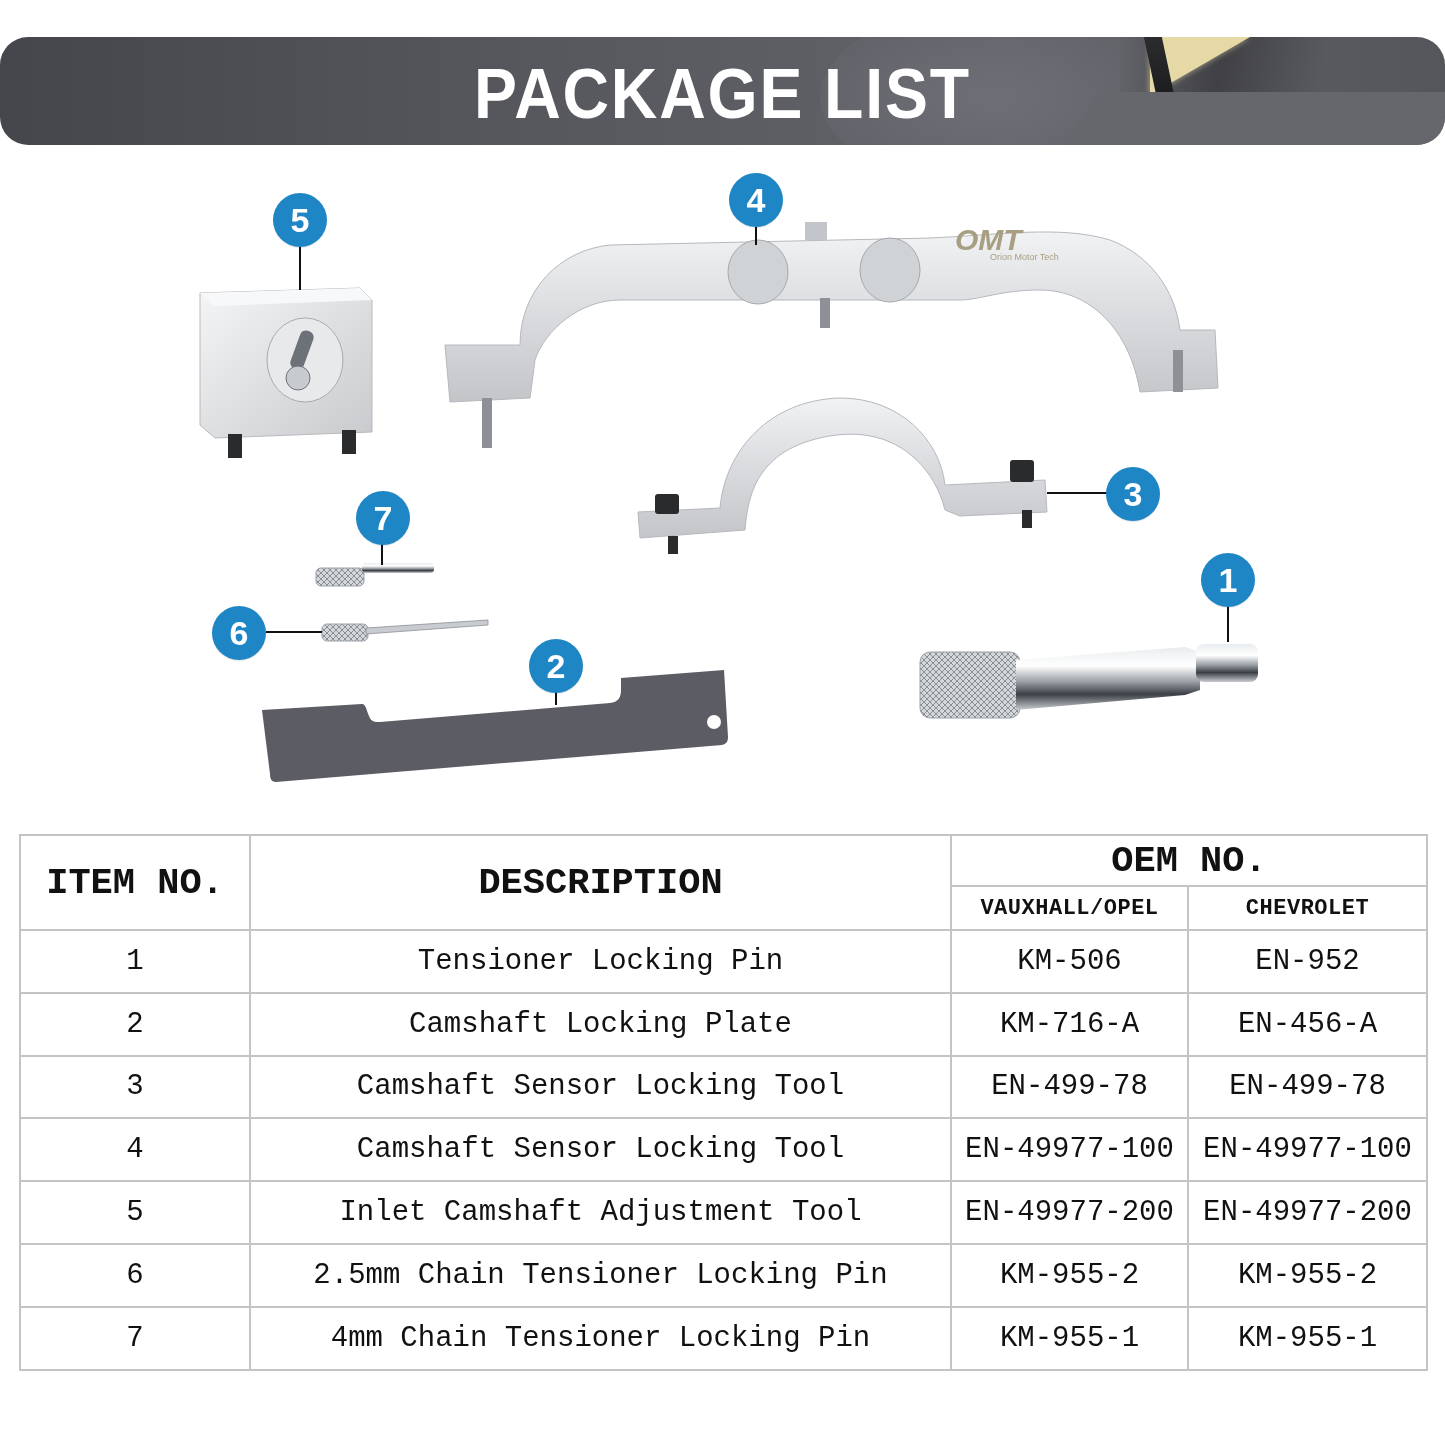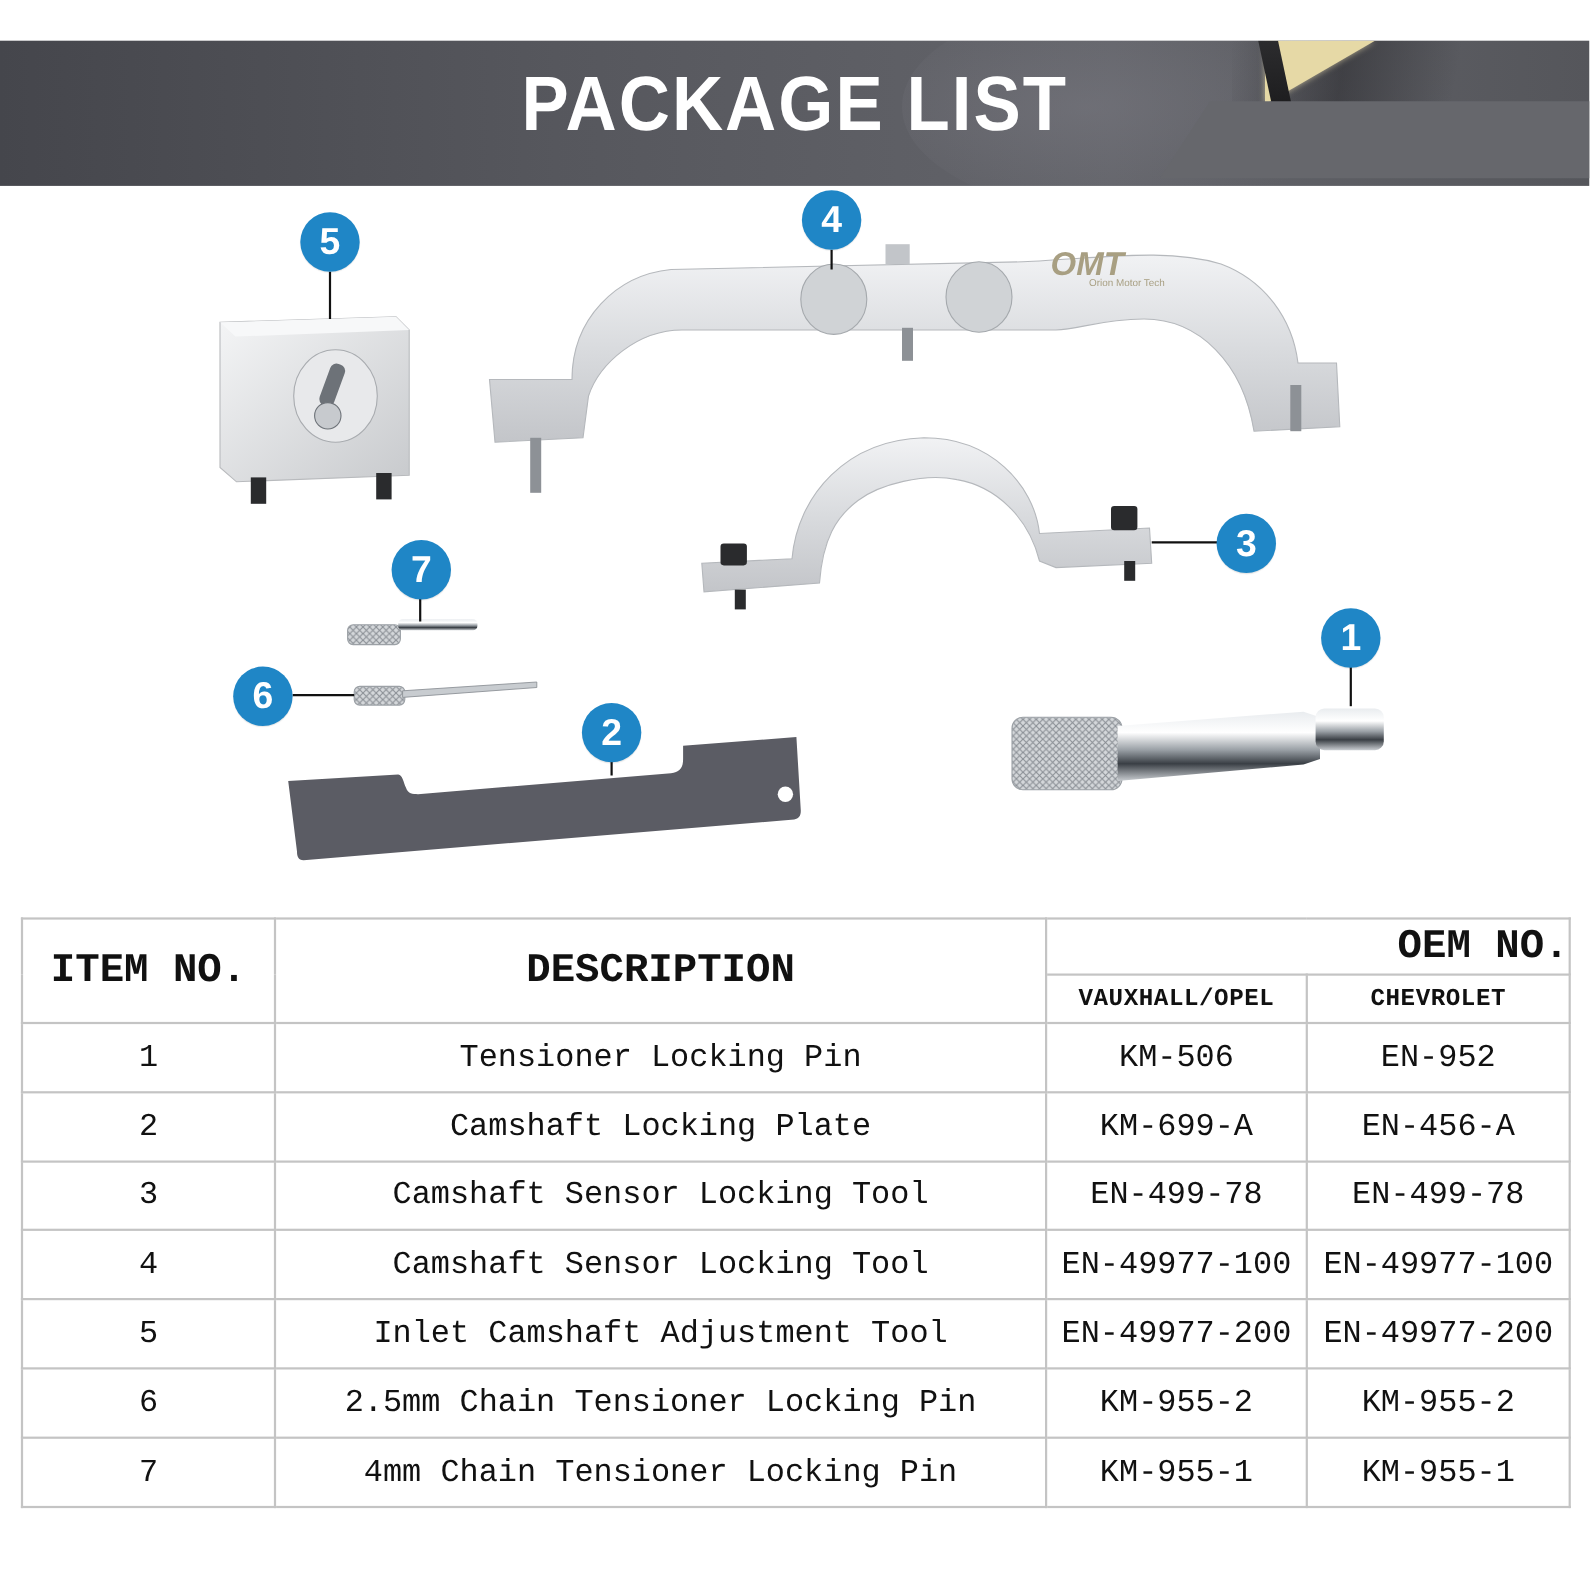--- a/index.html
+++ b/index.html
@@ -1,23 +1,24 @@
 <!DOCTYPE html>
 <html><head>
   <meta charset="utf-8">
   <style>
     * { box-sizing: border-box; margin: 0; padding: 0; }
     html, body { width: 1445px; height: 1445px; background: #ffffff; overflow: hidden; }
     body { position: relative; font-family: "Liberation Sans", sans-serif; color: #111; }
 
     
     .banner {
-      position: absolute; left: 0; top: 37px; width: 1445px; height: 132px;
+      position: absolute; left: 0; top: 37px; width: 1445px; height: 108px;
       background: linear-gradient(90deg, #45464c 0%, #56575d 35%, #63646a 70%, #55565b 100%);
       overflow: hidden;
+      border-radius: 28px;
     }
     .banner .glow {
       position: absolute; left: 820px; top: -40px; width: 420px; height: 200px;
       border-radius: 50%;
       background: radial-gradient(ellipse at 40% 50%, rgba(120,120,128,0.55) 0%, rgba(80,80,86,0) 70%);
     }
     .banner .dark-facet {
       position: absolute; left: 1120px; top: 0; width: 330px; height: 113px;
       background: linear-gradient(100deg, rgba(40,40,44,0) 0%, rgba(40,40,44,0.55) 30%, rgba(40,40,44,0) 60%);
     }
@@ -63,21 +64,21 @@
       position: absolute; left: 19px; top: 834px; width: 1407px;
       border-collapse: collapse; table-layout: fixed;
       font-family: Liberation Mono, monospace;
     }
     .pkg-table td, .pkg-table th {
       border: 2px solid #c4c4c4; text-align: center; vertical-align: middle;
       color: #111;
     }
     .pkg-table th.big { font-size: 37px; font-weight: 700; }
     .pkg-table th.sub { font-size: 22px; font-weight: 700; letter-spacing: 0.5px; height: 44px; }
-    .pkg-table th.oem { height: 51px; text-align: right; }
+    .pkg-table th.oem { height: 51px; }
     .pkg-table td { font-size: 29px; font-weight: 400; height: 62.8px; }
     .col-item { width: 230px; }
     .col-desc { width: 701px; }
     .col-vx { width: 237px; }
     .col-ch { width: 239px; }
   </style>
 </head>
 <body>
 
 <div class="banner">
@@ -203,21 +204,21 @@
   <tbody>
     <tr>
       <td>1</td>
       <td>Tensioner Locking Pin</td>
       <td>KM-506</td>
       <td>EN-952</td>
     </tr>
     <tr>
       <td>2</td>
       <td>Camshaft Locking Plate</td>
-      <td>KM-699-A</td>
+      <td>KM-716-A</td>
       <td>EN-456-A</td>
     </tr>
     <tr>
       <td>3</td>
       <td>Camshaft Sensor Locking Tool</td>
       <td>EN-499-78</td>
       <td>EN-499-78</td>
     </tr>
     <tr>
       <td>4</td>

